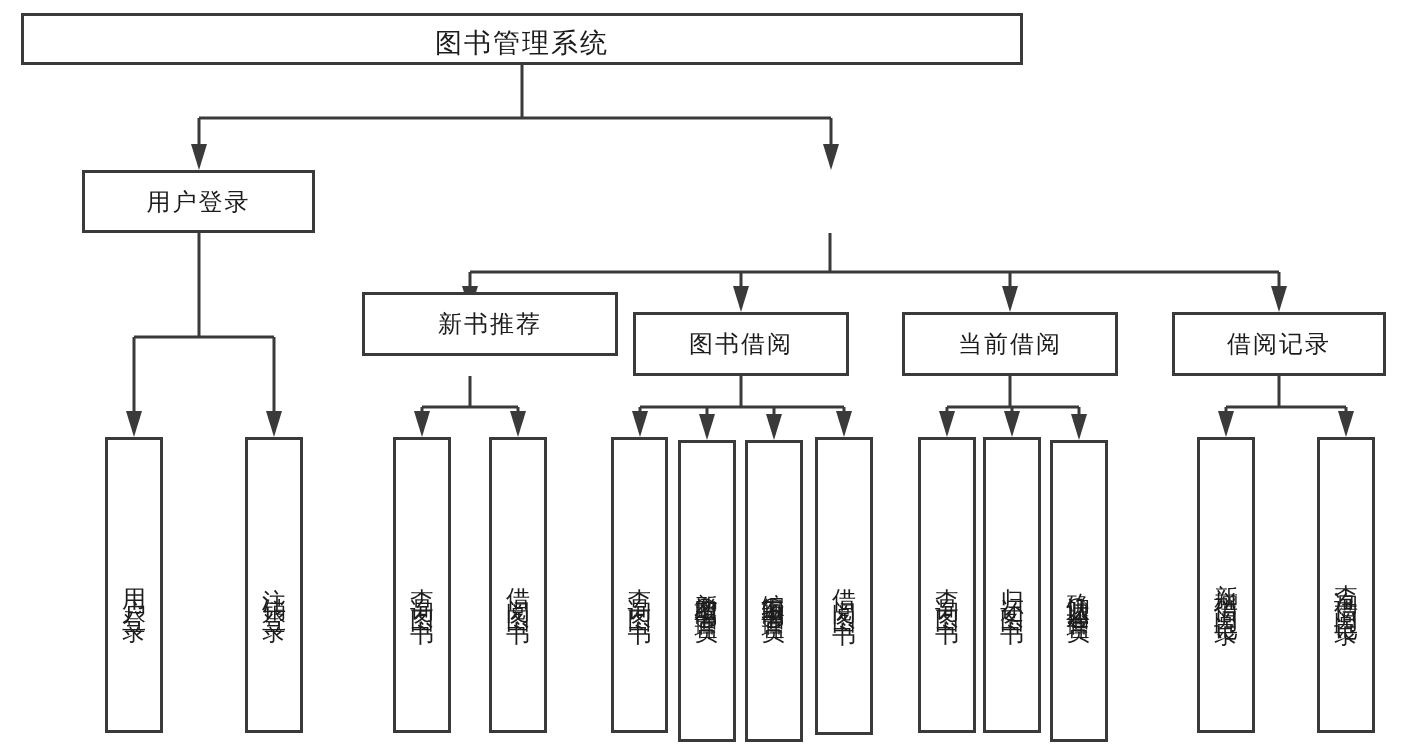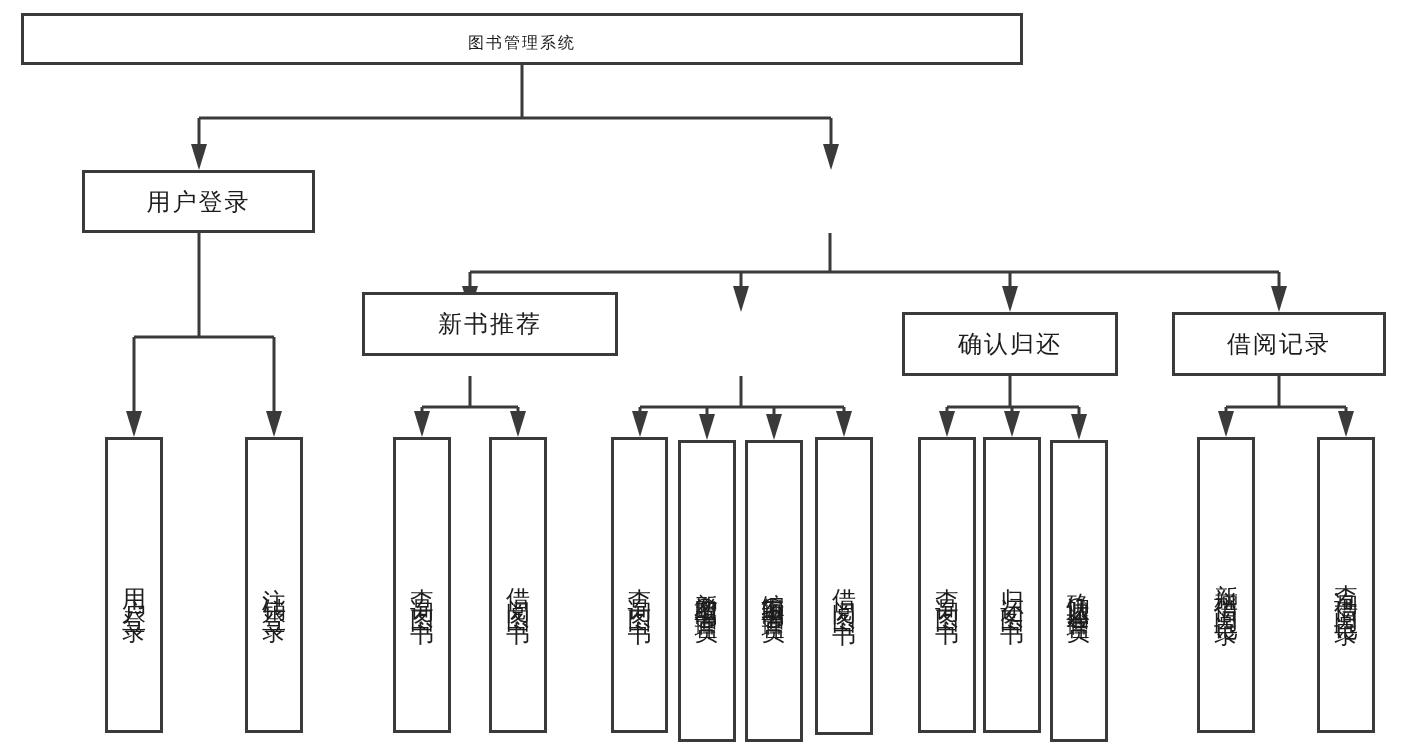--- a/index.html
+++ b/index.html
@@ -18,21 +18,21 @@
     display:flex;
     align-items:center;
     justify-content:center;
     color:#1c1c1c;
   }
   .hlabel{
     font-size:24px;
     letter-spacing:2px;
     white-space:nowrap;
   }
-  .root .hlabel{font-size:16px;margin-top:8px;}
+  .root .hlabel{font-size:27px;margin-top:8px;}
   .vlabel{
     writing-mode:vertical-rl;
     text-orientation:mixed;
     white-space:nowrap;
     font-size:24px;
   }
   .s4{letter-spacing:11px;margin-top:11px;}
   .s6{letter-spacing:8px;margin-top:8px;}
   .s9{letter-spacing:4px;margin-top:4px;font-size:23px;}
   #wires{
@@ -98,22 +98,25 @@
     <span class="hlabel">图书管理系统</span>
   </div>
 
   <div class="box" style="left:82px;top:170px;width:233px;height:63px">
     <span class="hlabel">用户登录</span>
   </div>
 
   <div class="box" style="left:362px;top:292px;width:256px;height:64px">
     <span class="hlabel">新书推荐</span>
   </div>
+  <div class="box" style="left:633px;top:312px;width:216px;height:64px">
+    <span class="hlabel">图书借阅</span>
+  </div>
   <div class="box" style="left:902px;top:312px;width:216px;height:64px">
-    <span class="hlabel">确认归还</span>
+    <span class="hlabel">当前借阅</span>
   </div>
   <div class="box" style="left:1172px;top:312px;width:214px;height:64px">
     <span class="hlabel">借阅记录</span>
   </div>
 
   <div class="box" style="left:105px;top:437px;width:58px;height:296px">
     <span class="vlabel s4">用户登录</span>
   </div>
   <div class="box" style="left:245px;top:437px;width:58px;height:296px">
     <span class="vlabel s4">注销登录</span>

